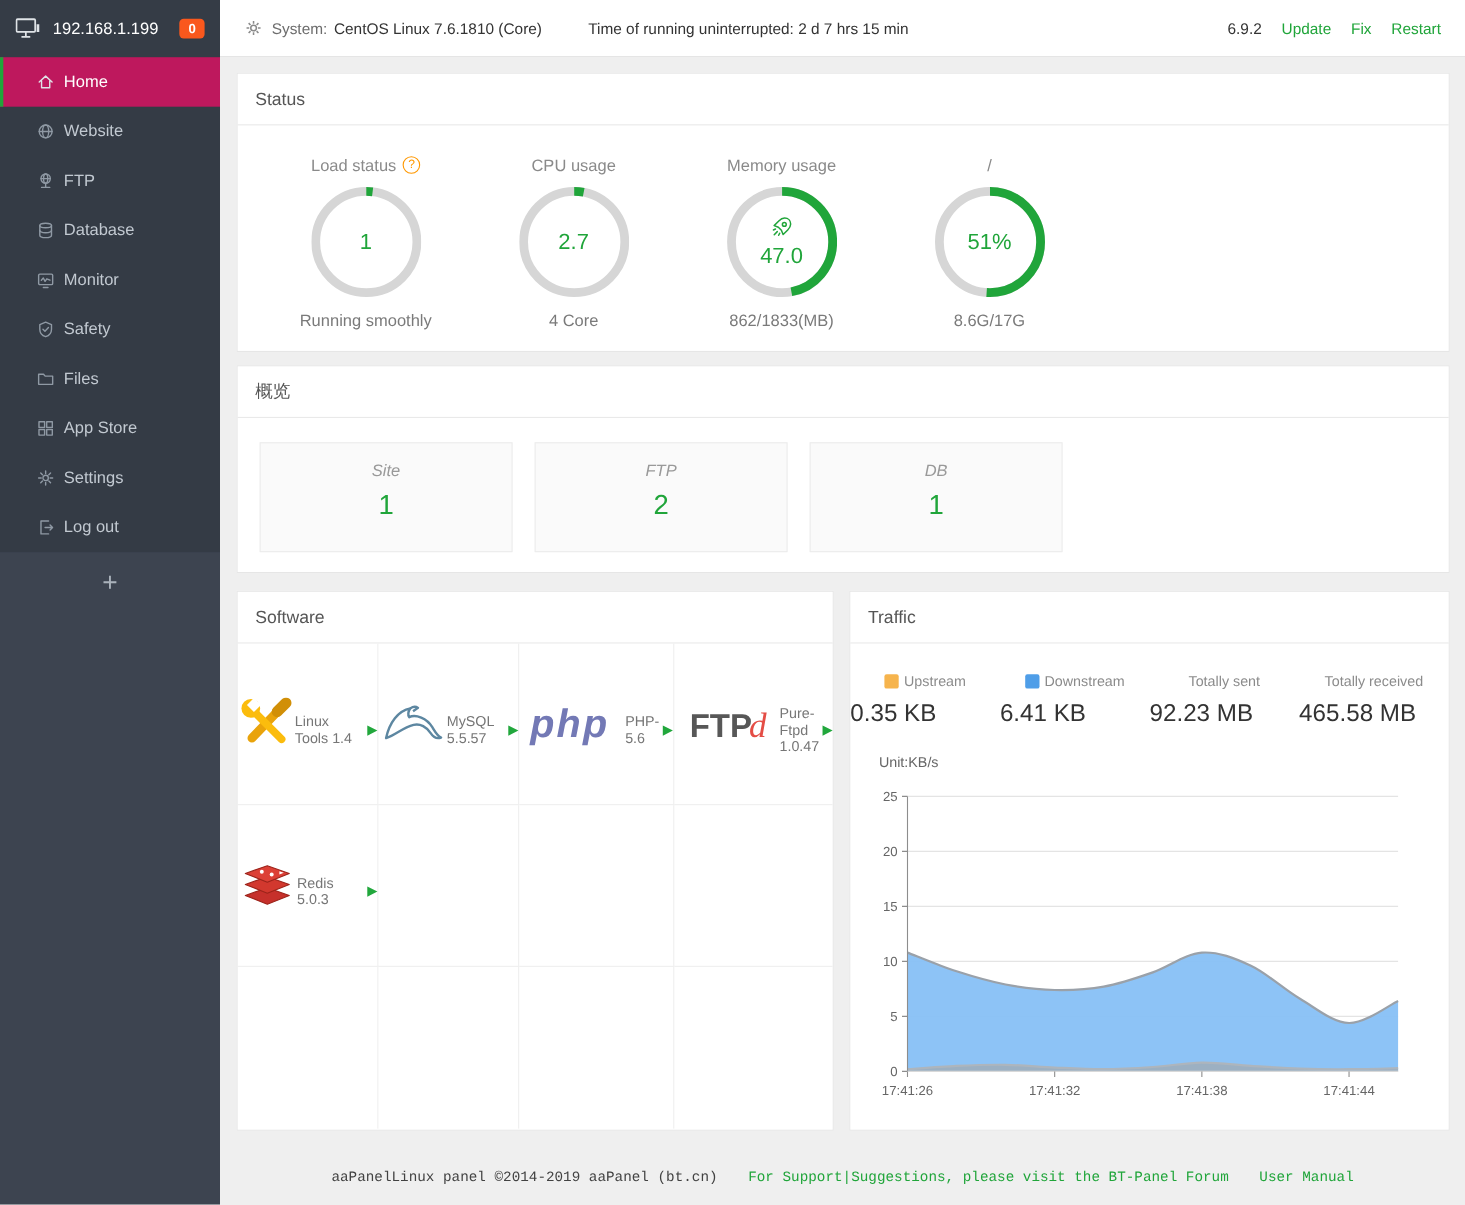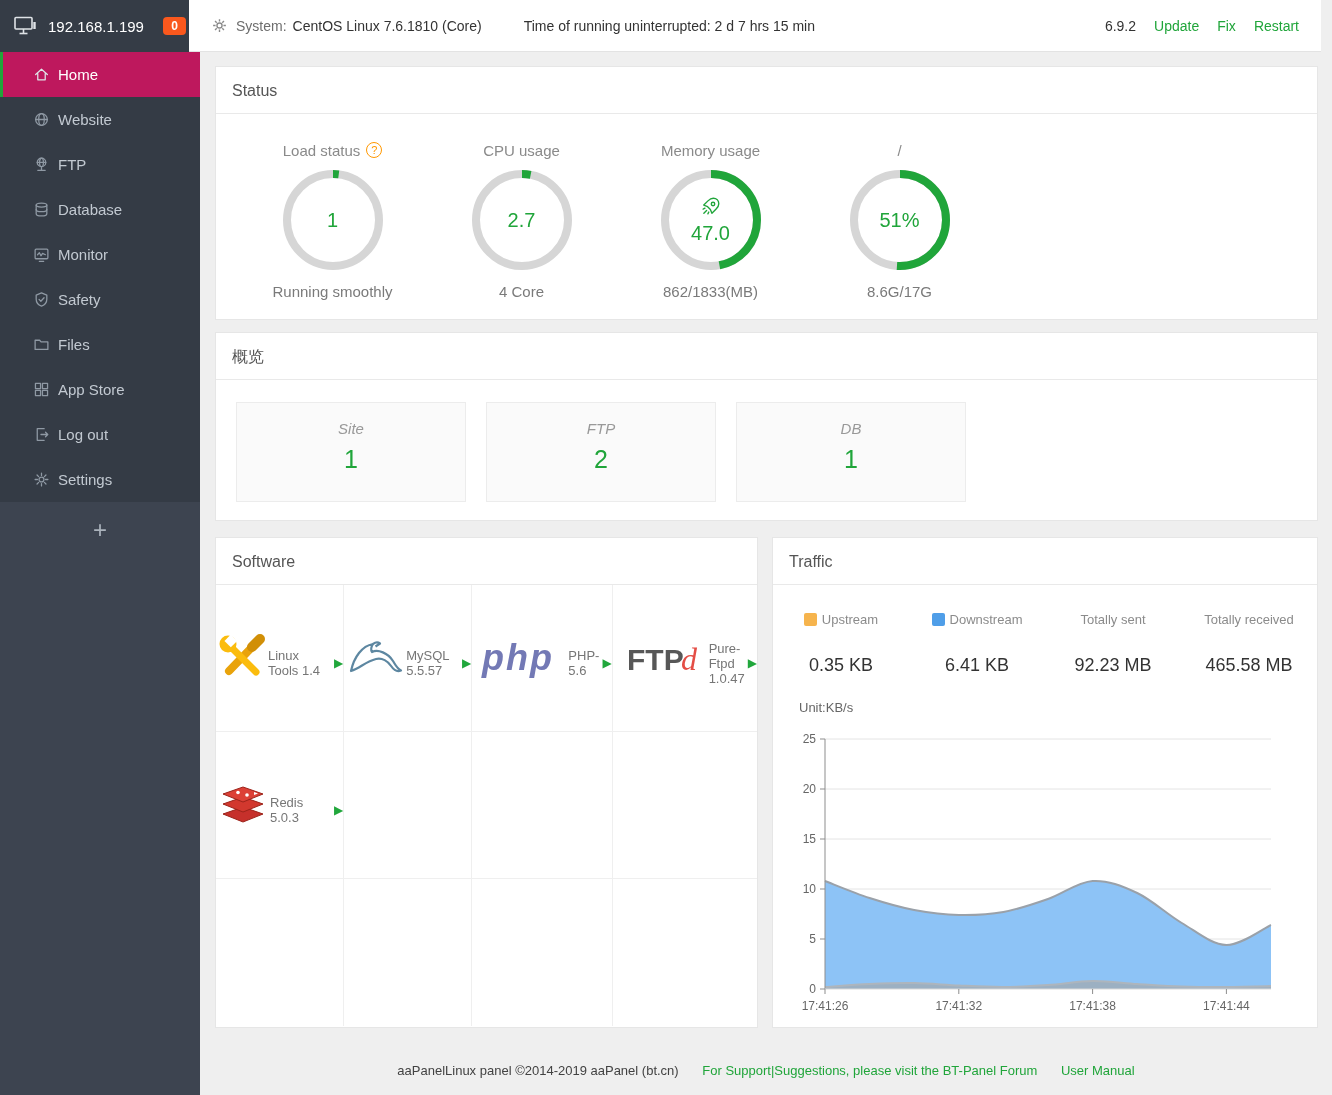--- a/index.html
+++ b/index.html
@@ -16,21 +16,21 @@
            border-radius:4px; padding:3px 8px; line-height:1; }
   .menu { background:#343b45; }
   .menu-item { height:45px; display:flex; align-items:center; padding-left:30px; gap:8px;
                color:#c2c9d1; font-size:15px; cursor:pointer; border-left:3px solid transparent; }
   .menu-item .mi-icon { width:17px; height:17px; display:inline-flex; color:#8f99a4; }
   .menu-item.active { background:#be185d; color:#fff; border-left-color:#20a53a; }
   .menu-item.active .mi-icon { color:#dfe3e7; }
   .add-btn { margin-top:8px; height:40px; display:flex; align-items:center; justify-content:center;
              color:#aab2bb; font-size:24px; cursor:pointer; }
   
-  .topbar { position:absolute; left:189px; top:0; width:1132px; height:52px; background:#fff;
+  .topbar { position:absolute; left:200px; top:0; width:1132px; height:52px; background:#fff;
             border-bottom:1px solid #e3e3e3; display:flex; align-items:center; padding:0 22px; }
   .topbar .sys-label { color:#6d6d6d; margin:0 6px 0 8px; }
   .topbar .sys-value { color:#333; }
   .topbar .uptime { margin-left:42px; color:#333; }
   .topbar-right { margin-left:auto; display:flex; align-items:center; }
   .topbar-right .version { color:#333; }
   .topbar-right .tb-link { color:#20a53a; margin-left:18px; cursor:pointer; text-decoration:none; }
   
   .content { position:absolute; left:200px; top:53px; width:1132px; height:1042px; }
   .panel { position:absolute; background:#fff; border:1px solid #e6e6e6; }
@@ -62,29 +62,29 @@
   .sw-grid { display:grid; grid-template-columns:repeat(4,1fr); grid-auto-rows:147px; }
   .sw-cell { border-right:1px solid #efefef; border-bottom:1px solid #efefef;
              display:flex; flex-direction:row; align-items:center; justify-content:center; }
   .sw-cell:nth-child(4n) { border-right:none; }
   .sw-cell:nth-child(n+9) { border-bottom:none; }
   .sw-icon { height:58px; display:flex; align-items:center; justify-content:center; cursor:pointer; }
   .sw-label { margin-top:10px; color:#767676; font-size:13px; display:flex; align-items:center; gap:3px; }
   .play-glyph { color:#21a73c; font-size:12px; cursor:pointer; line-height:1; }
   
   .tr-stats { display:flex; padding-top:27px; }
-  .tr-col { flex:1; text-align:center; }
+  .tr-col { flex:1; }
   .tr-label { font-size:13px; color:#8b8b8b; display:flex; align-items:center; justify-content:center; gap:5px; }
   .swatch { width:13px; height:13px; border-radius:2px; display:inline-block; }
-  .tr-value { margin-top:28px; font-size:18px; color:#333; }
+  .tr-value { margin-top:8px; font-size:22px; color:#333; }
   .unit-label { margin:24px 0 0 26px; font-size:13px; color:#666; }
   .chart-box { margin:6px 0 0 2px; }
   .chart-box text.tick { font-size:12px; fill:#666; font-family:"Liberation Sans",sans-serif; }
   
-  .footer { position:absolute; top:1010px; width:100%; text-align:center; font-size:13px; color:#424242; }
+  .footer { position:absolute; top:1010px; width:100%; text-align:center; font-size:13px; color:#424242;font-family:Liberation Mono, monospace; }
   .footer .f-link { color:#20a53a; margin-left:20px; cursor:pointer; }
 </style>
 </head>
 <body>
 
 <aside class="sidebar">
   <div class="sidebar-header">
     <span class="mi-icon" style="width:24px;height:20px">
       <svg width="24" height="20" viewBox="0 0 24 20" fill="none" stroke="#dfe3e7" stroke-width="1.6">
         <rect x="1" y="1.5" width="17" height="11.5" rx="1"></rect>
@@ -170,34 +170,34 @@
             <rect x="8.9" y="2.3" width="4.8" height="4.8"></rect>
             <rect x="2.3" y="8.9" width="4.8" height="4.8"></rect>
             <rect x="8.9" y="8.9" width="4.8" height="4.8"></rect>
           </svg>
         </span>
         <span class="mi-label">App Store</span>
       </div>
       <div class="menu-item">
         <span class="mi-icon">
           <svg width="17" height="17" viewBox="0 0 16 16" fill="none" stroke="currentColor" stroke-width="1.2" stroke-linejoin="round" stroke-linecap="round">
+            <circle cx="8" cy="8" r="2.3"></circle>
+            <path d="M8 2 V4.2 M8 11.8 V14 M2 8 H4.2 M11.8 8 H14 M3.8 3.8 L5.3 5.3 M10.7 10.7 L12.2 12.2 M12.2 3.8 L10.7 5.3 M5.3 10.7 L3.8 12.2"></path>
+          </svg>
+        </span>
+        <span class="mi-label">Settings</span>
+      </div>
+      <div class="menu-item">
+        <span class="mi-icon">
+          <svg width="17" height="17" viewBox="0 0 16 16" fill="none" stroke="currentColor" stroke-width="1.2" stroke-linejoin="round" stroke-linecap="round">
             <path d="M10.5 2.5 H4 V13.5 H10.5"></path>
             <path d="M7.5 8 H13.8 M11.8 5.9 L13.9 8 L11.8 10.1"></path>
           </svg>
         </span>
         <span class="mi-label">Log out</span>
-      </div>
-      <div class="menu-item">
-        <span class="mi-icon">
-          <svg width="17" height="17" viewBox="0 0 16 16" fill="none" stroke="currentColor" stroke-width="1.2" stroke-linejoin="round" stroke-linecap="round">
-            <circle cx="8" cy="8" r="2.3"></circle>
-            <path d="M8 2 V4.2 M8 11.8 V14 M2 8 H4.2 M11.8 8 H14 M3.8 3.8 L5.3 5.3 M10.7 10.7 L12.2 12.2 M12.2 3.8 L10.7 5.3 M5.3 10.7 L3.8 12.2"></path>
-          </svg>
-        </span>
-        <span class="mi-label">Settings</span>
       </div>
     </nav>
   <div class="add-btn">+</div>
 </aside>
 
 <header class="topbar">
   <span class="mi-icon" style="width:17px;height:17px;color:#8a8a8a">
     <svg width="17" height="17" viewBox="0 0 16 16" fill="none" stroke="currentColor" stroke-width="1.3">
       <circle cx="8" cy="8" r="2.4"></circle>
       <path d="M8 2 V4.3 M8 11.7 V14 M2 8 H4.3 M11.7 8 H14 M3.8 3.8 L5.4 5.4 M10.6 10.6 L12.2 12.2 M12.2 3.8 L10.6 5.4 M5.4 10.6 L3.8 12.2"></path>

